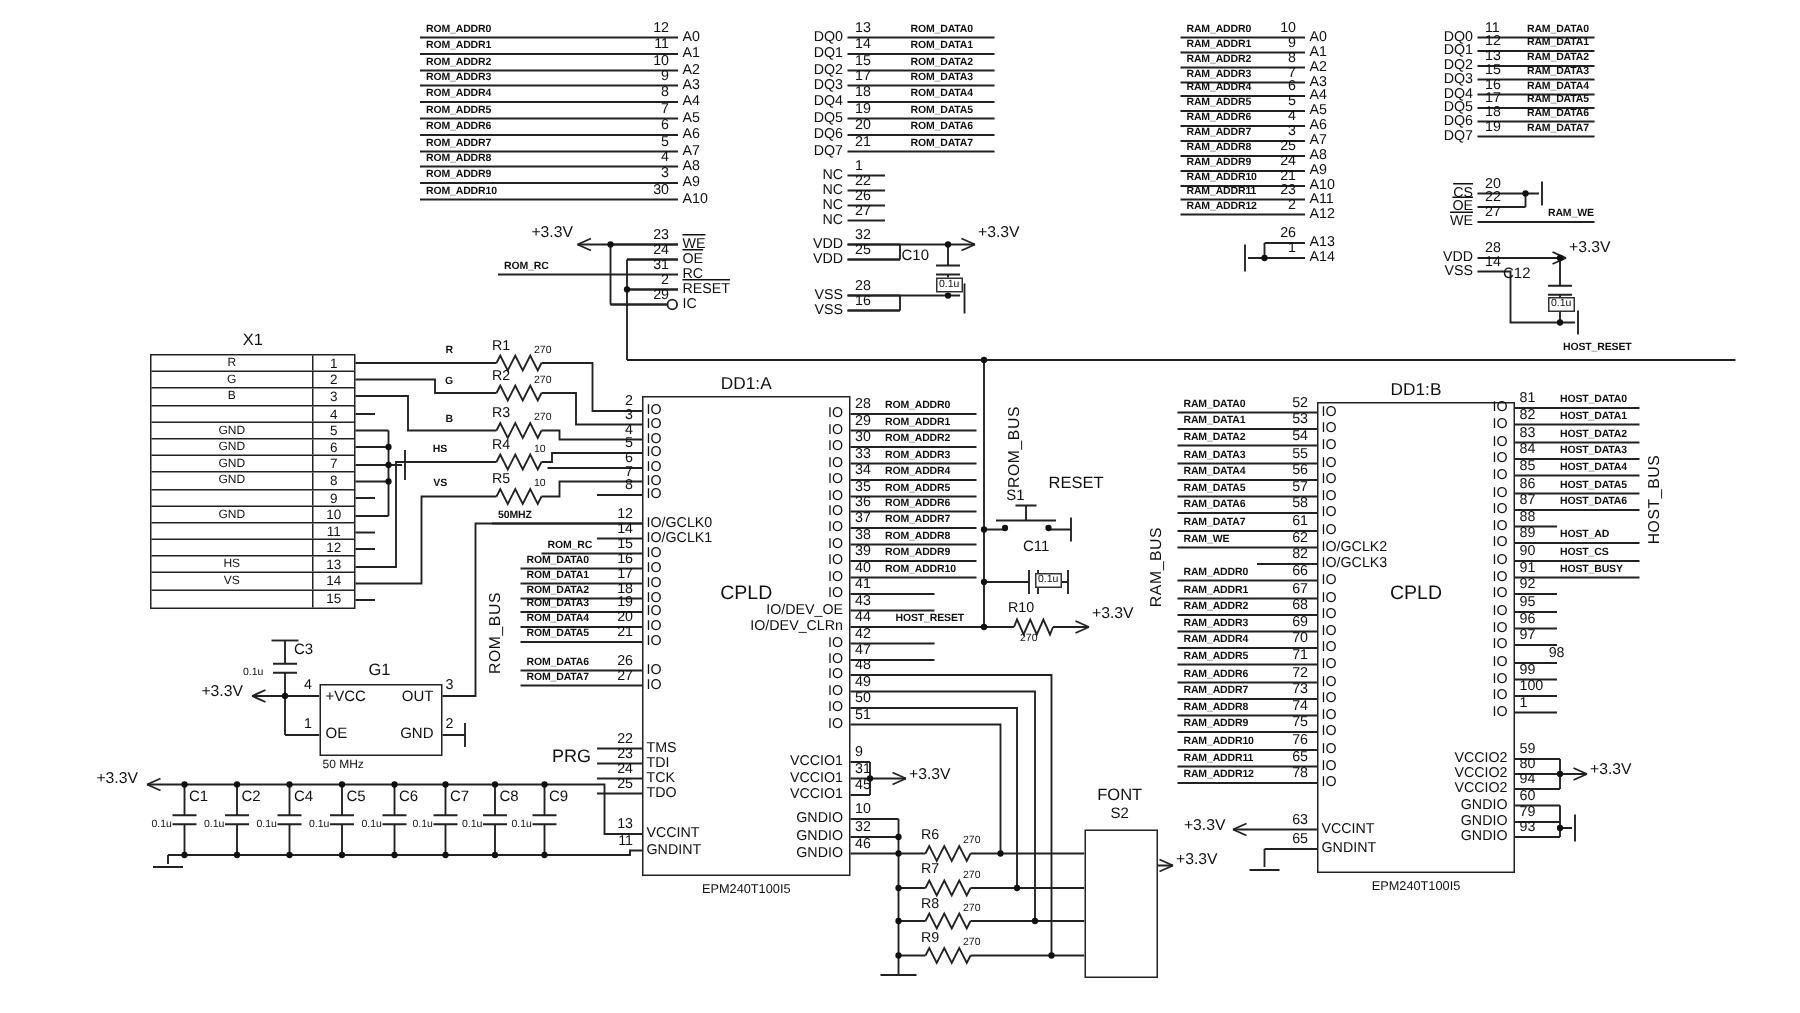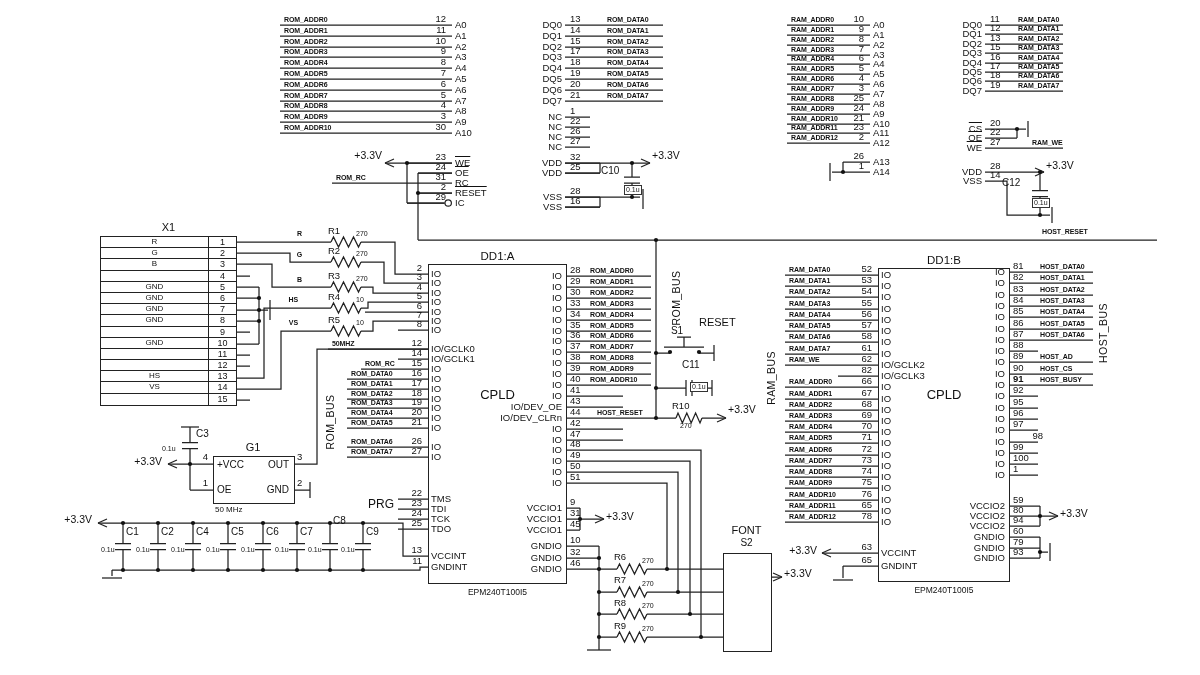--- a/index.html
+++ b/index.html
@@ -618,21 +618,21 @@
     <div class="abs pname" style="left: 916px; top: 334px; width: 89px; text-align: right;">IO</div>
     <div class="abs pnet" style="left: 1040px; top: 330.5px;">HOST_DATA6</div>
     <div class="abs pnum" style="left: 1013px; top: 340px; width: 30px; text-align: left;">88</div>
     <div class="abs pname" style="left: 916px; top: 345px; width: 89px; text-align: right;">IO</div>
     <div class="abs pnum" style="left: 1013px; top: 351px; width: 30px; text-align: left;">89</div>
     <div class="abs pname" style="left: 916px; top: 356px; width: 89px; text-align: right;">IO</div>
     <div class="abs pnet" style="left: 1040px; top: 352.5px;">HOST_AD</div>
     <div class="abs pnum" style="left: 1013px; top: 363px; width: 30px; text-align: left;">90</div>
     <div class="abs pname" style="left: 916px; top: 368px; width: 89px; text-align: right;">IO</div>
     <div class="abs pnet" style="left: 1040px; top: 364.5px;">HOST_CS</div>
-    <div class="abs pnum" style="left: 1013px; top: 374px; width: 30px; text-align: left; font-weight: bold;">91</div>
+    <div class="abs pnum" style="left: 1013px; top: 374px; width: 30px; text-align: left;">91</div>
     <div class="abs pname" style="left: 916px; top: 379px; width: 89px; text-align: right;">IO</div>
     <div class="abs pnet" style="left: 1040px; top: 375.5px;">HOST_BUSY</div>
     <div class="abs pnum" style="left: 1013px; top: 385px; width: 30px; text-align: left;">92</div>
     <div class="abs pname" style="left: 916px; top: 390px; width: 89px; text-align: right;">IO</div>
     <div class="abs pnum" style="left: 1013px; top: 397px; width: 30px; text-align: left;">95</div>
     <div class="abs pname" style="left: 916px; top: 402px; width: 89px; text-align: right;">IO</div>
     <div class="abs pnum" style="left: 1013px; top: 408px; width: 30px; text-align: left;">96</div>
     <div class="abs pname" style="left: 916px; top: 413px; width: 89px; text-align: right;">IO</div>
     <div class="abs pnum" style="left: 1013px; top: 419px; width: 30px; text-align: left;">97</div>
     <div class="abs pname" style="left: 916px; top: 424px; width: 89px; text-align: right;">IO</div>
@@ -683,21 +683,21 @@
     <div class="abs cref" style="left: 196px; top: 429px;">C3</div>
     <div class="abs cval" style="left: 162px; top: 445px;">0.1u</div>
     <div class="abs cref" style="left: 196px; top: 527px;">C4</div>
     <div class="abs cval" style="left: 171px; top: 546px;">0.1u</div>
     <div class="abs cref" style="left: 231px; top: 527px;">C5</div>
     <div class="abs cval" style="left: 206px; top: 546px;">0.1u</div>
     <div class="abs cref" style="left: 266px; top: 527px;">C6</div>
     <div class="abs cval" style="left: 241px; top: 546px;">0.1u</div>
     <div class="abs cref" style="left: 300px; top: 527px;">C7</div>
     <div class="abs cval" style="left: 275px; top: 546px;">0.1u</div>
-    <div class="abs cref" style="left: 333px; top: 516px;">C8</div>
+    <div class="abs cref" style="left: 333px; top: 527px;">C8</div>
     <div class="abs cval" style="left: 308px; top: 546px;">0.1u</div>
     <div class="abs cref" style="left: 366px; top: 527px;">C9</div>
     <div class="abs cval" style="left: 341px; top: 546px;">0.1u</div>
     <div class="abs cref" style="left: 601px; top: 166px;">C10</div>
     <div class="abs cval boxed" style="left: 624px; top: 185px;">0.1u</div>
     <div class="abs cref" style="left: 682px; top: 360px;">C11</div>
     <div class="abs cval boxed" style="left: 690px; top: 382px;">0.1u</div>
     <div class="abs cref" style="left: 1002px; top: 178px;">C12</div>
     <div class="abs cval boxed" style="left: 1032px; top: 198px;">0.1u</div>
     <div class="abs pwr" style="left: 338px; top: 150px; width: 44px; text-align: right;">+3.3V</div>

